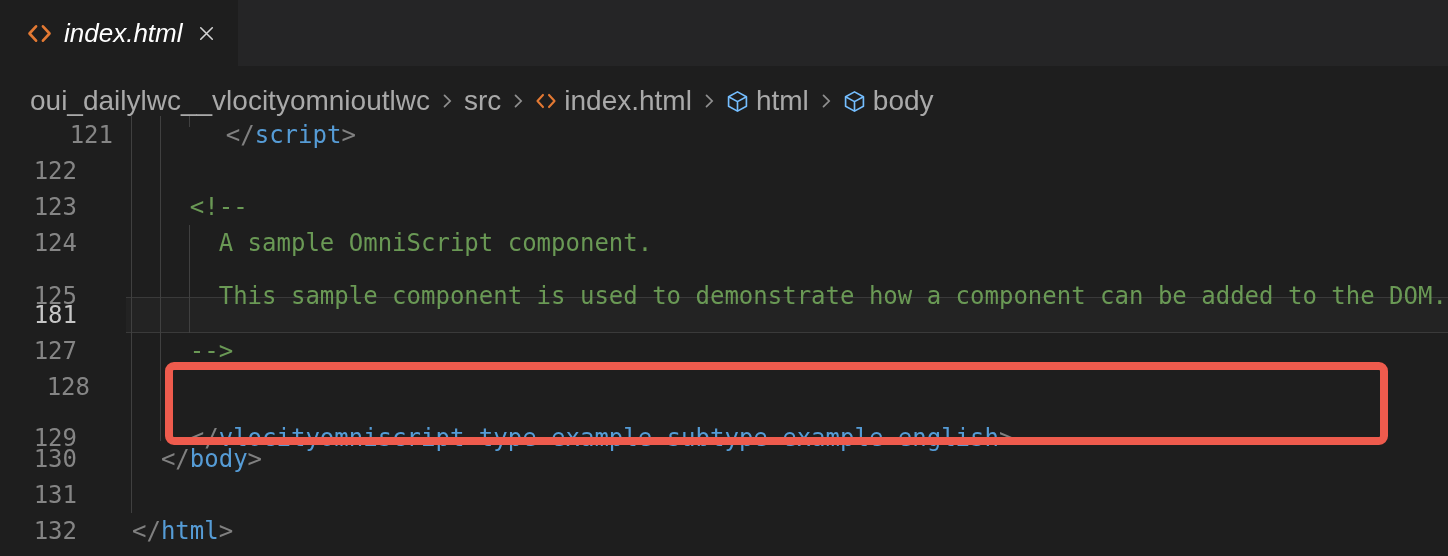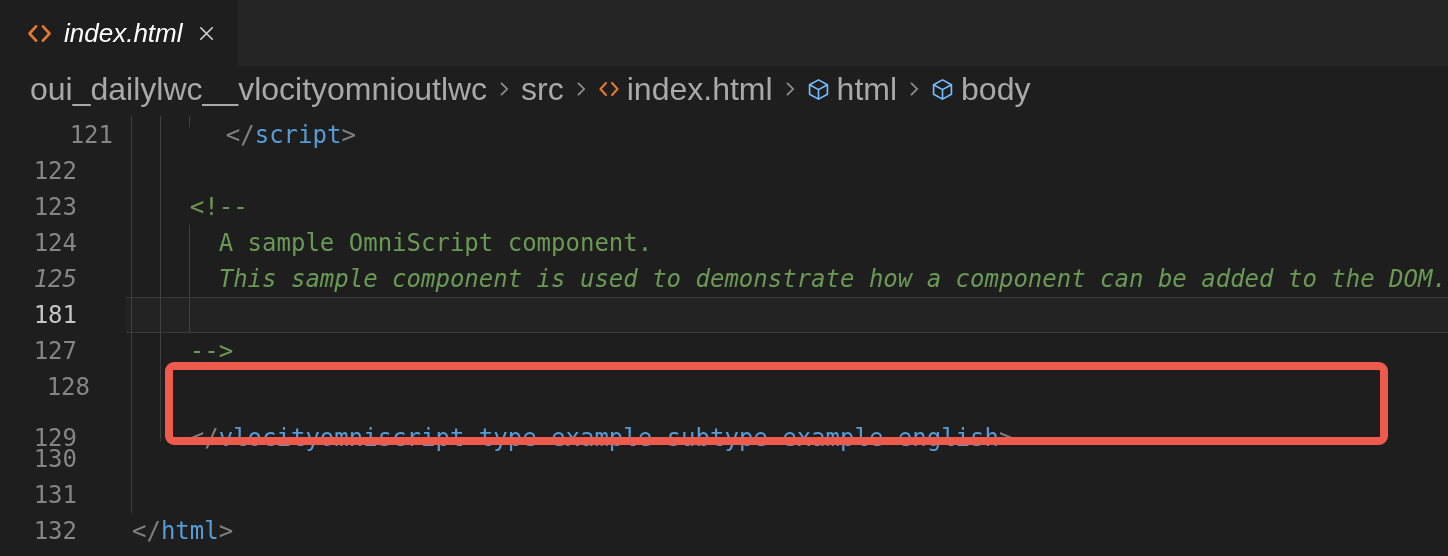--- a/index.html
+++ b/index.html
@@ -16,23 +16,23 @@
     background:#1e1e1e; display:flex; align-items:center; padding-left:27px; cursor:pointer;
   }
   .tab-icon { display:inline-flex; flex:0 0 auto; }
   .tab-title {
     font-family:"Liberation Sans", sans-serif; font-style:italic;
     font-size:26px; color:#ffffff; margin:0 13px 0 12px; white-space:nowrap;
   }
   .tab-close { display:inline-flex; cursor:pointer; }
   
   .breadcrumbs {
-    position:absolute; top:64px; left:30px; height:50px;
+    position:absolute; top:76px; left:30px; height:50px;
     display:flex; align-items:center;
-    font-family:"Liberation Sans", sans-serif; font-size:32px; color:#a9a9a9;
+    font-family:"Liberation Sans", sans-serif; font-size:28px; color:#a9a9a9;
     white-space:nowrap;
   }
   .crumb { display:inline-flex; align-items:center; cursor:pointer; }
   .crumb-icon { display:inline-flex; margin-right:7px; }
   .sep { display:inline-flex; margin:0 7px; }
   
   .editor {
     position:absolute; top:116px; left:0; width:100%; height:440px;
     font-size:24px; line-height:36px;
   }
@@ -150,40 +150,41 @@
           <div class="code"></div>
         </div>
         <div class="row" style="top: 73px;">
           <div class="ln">123</div>
           <div class="code"><span class="tk-c">    &lt;!--</span></div>
         </div>
         <div class="row" style="top: 109px;">
           <div class="ln">124</div>
           <div class="code"><span class="tk-c">      A sample OmniScript component.</span></div>
         </div>
-        <div class="row" style="top: 145px; font-style: italic;">
+        <div class="row" style="top: 162px;">
           <div class="ln">125</div>
           <div class="code"><span class="tk-c">      This sample component is used to demonstrate how a component can be added to the DOM.</span></div>
         </div>
         <div class="row current" style="top: 181px;">
           <div class="ln">181</div>
         </div>
         <div class="row" style="top: 217px; padding-left: 10px;">
           <div class="ln">127</div>
           <div class="code"><span class="tk-c">    --&gt;</span></div>
         </div>
         <div class="row" style="top: 253px; margin-left: 13px;">
           <div class="ln">128</div>
         </div>
         <div class="row" style="top: 304px;">
           <div class="ln">129</div>
           <div class="code"><span class="tk-p">    &lt;/</span><span class="tk-tag">vlocityomniscript-type-example-subtype-example-english</span><span class="tk-p">&gt;</span></div>
         </div>
         <div class="row" style="top: 325px;">
           <div class="ln">130</div>
+          <div class="code"><span class="tk-p">  &lt;/</span><span class="tk-tag">body</span><span class="tk-p">&gt;</span></div>
         </div>
         <div class="row" style="top: 361px;">
           <div class="ln">131</div>
           <div class="code"></div>
         </div>
         <div class="row" style="top: 397px;">
           <div class="ln">132</div>
           <div class="code"><span class="tk-p">&lt;/</span><span class="tk-tag">html</span><span class="tk-p">&gt;</span></div>
         </div>
       </div>

